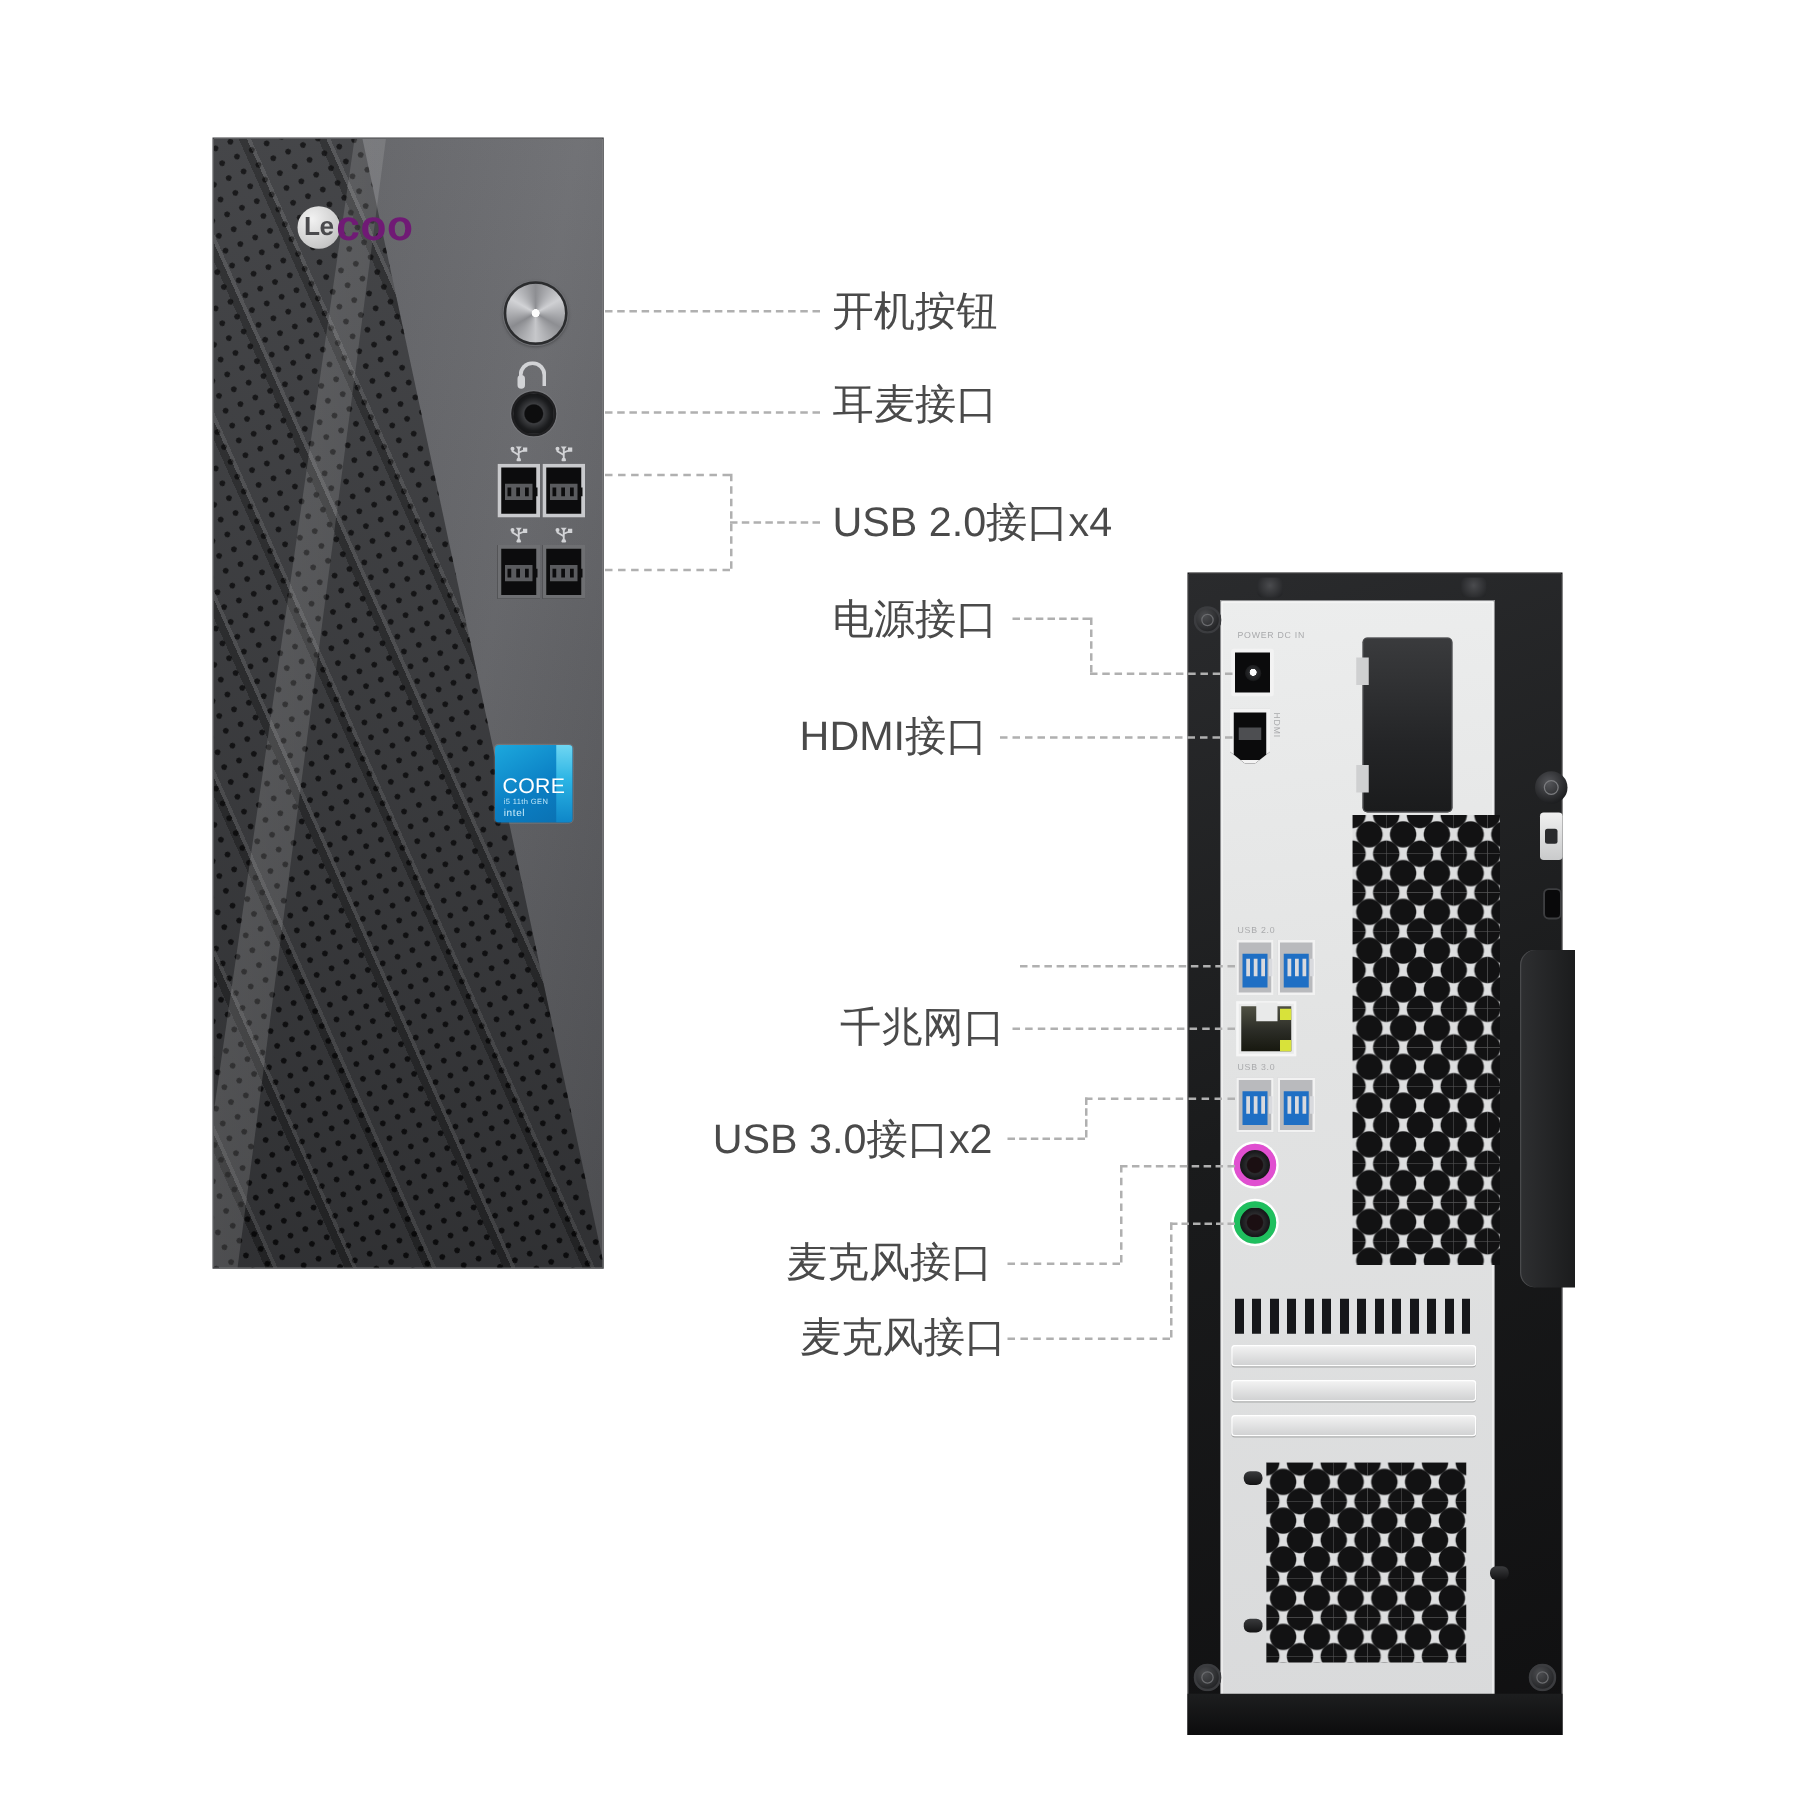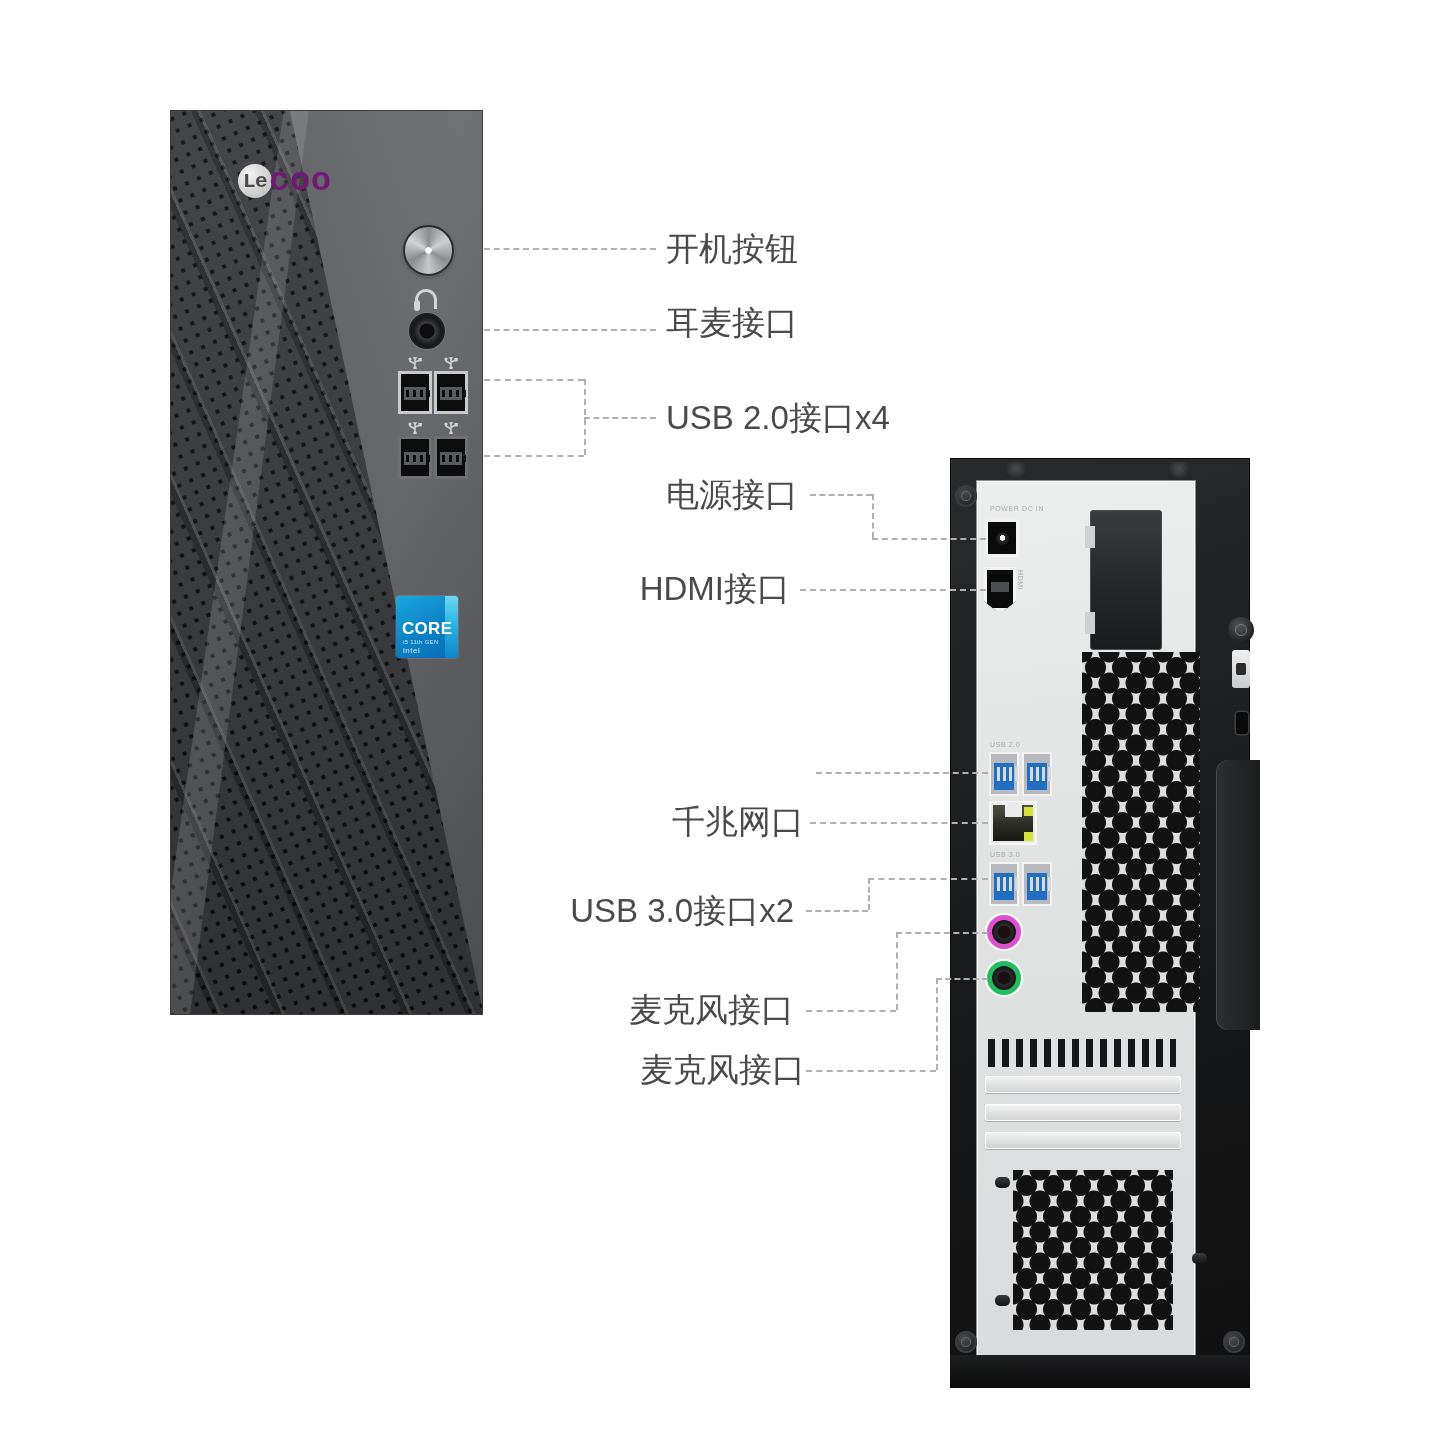--- a/index.html
+++ b/index.html
@@ -33,21 +33,21 @@
         transform:rotate(-24deg);transform-origin:center;
         background-image:repeating-linear-gradient(90deg,
              rgba(255,255,255,.10) 0px, rgba(255,255,255,.10) 3px,
              rgba(0,0,0,0) 3px, rgba(0,0,0,0) 52px,
              rgba(0,0,0,.30) 52px, rgba(0,0,0,.30) 58px);}
   .mesh-edge{position:absolute;left:0;top:0;width:313px;height:905px;
         clip-path:polygon(36% 0, 44% 0, 6% 100%, 0 100%, 0 86%);
         background:linear-gradient(90deg,rgba(255,255,255,.18),rgba(255,255,255,.04));}
 
   
-  .logo{position:absolute;left:238px;top:162px;display:flex;align-items:center;font-family:Liberation Mono, monospace;}
+  .logo{position:absolute;left:238px;top:162px;display:flex;align-items:center;}
   .logo-badge{width:34px;height:34px;border-radius:50%;
         background:radial-gradient(circle at 34% 30%,#f2f2f2,#c9c9c9 70%,#aeaeae);
         display:flex;align-items:center;justify-content:center;
         font-size:21px;font-weight:bold;color:#4a4a4d;letter-spacing:-.5px;}
   .logo-rest{margin-left:-3px;font-size:34px;font-weight:bold;color:#701a75;letter-spacing:.5px;}
 
   
   .pwr{position:absolute;left:403px;top:225px;width:47px;height:47px;border-radius:50%;
        background:
          radial-gradient(circle at 50% 50%, #fdfdfd 0 3px, rgba(0,0,0,0) 3.4px),
@@ -73,21 +73,21 @@
   .usb-port.dark{border-color:#6e6f72;}
 
   
   .intel{position:absolute;left:396px;top:596px;width:62px;height:62px;
         background:linear-gradient(150deg,#1ca8dd 0%,#0b7fc4 55%,#0a6fb0 100%);
         border-radius:3px;overflow:hidden;
         box-shadow:0 0 0 1px rgba(255,255,255,.12);}
   .intel .band{position:absolute;right:0;top:0;width:13px;height:100%;
         background:linear-gradient(180deg,#6fd6f2,#2bb4e4 45%,#0e86c8);}
   .intel .w1{position:absolute;left:7px;top:12px;font-size:8px;color:#cfeefb;letter-spacing:.5px;margin-top:38px;}
-  .intel .w2{position:absolute;left:6px;top:23px;font-size:17px;font-weight:bold;color:#ffffff;letter-spacing:.3px;}
+  .intel .w2{position:absolute;left:6px;top:23px;font-size:17px;font-weight:normal;color:#ffffff;letter-spacing:.3px;}
   .intel .w3{position:absolute;left:7px;top:43px;font-size:6px;color:#bfe7fa;letter-spacing:.3px;}
 
   
   .rear{position:absolute;left:950px;top:458px;width:300px;height:930px;
         background:linear-gradient(160deg,#2a2b2d,#1a1b1c 45%,#101011);
         border:1px solid #0b0b0c;box-sizing:border-box;overflow:hidden;}
   .rear-plate{position:absolute;left:26px;top:22px;width:218px;height:886px;
         background:linear-gradient(175deg,#eceded 0%,#e2e3e3 40%,#d9dadb 100%);
         box-shadow:inset 0 0 0 1px #fbfbfb, 0 0 0 1px #8d8e90;}
   .corner-screw{position:absolute;width:22px;height:22px;border-radius:50%;

